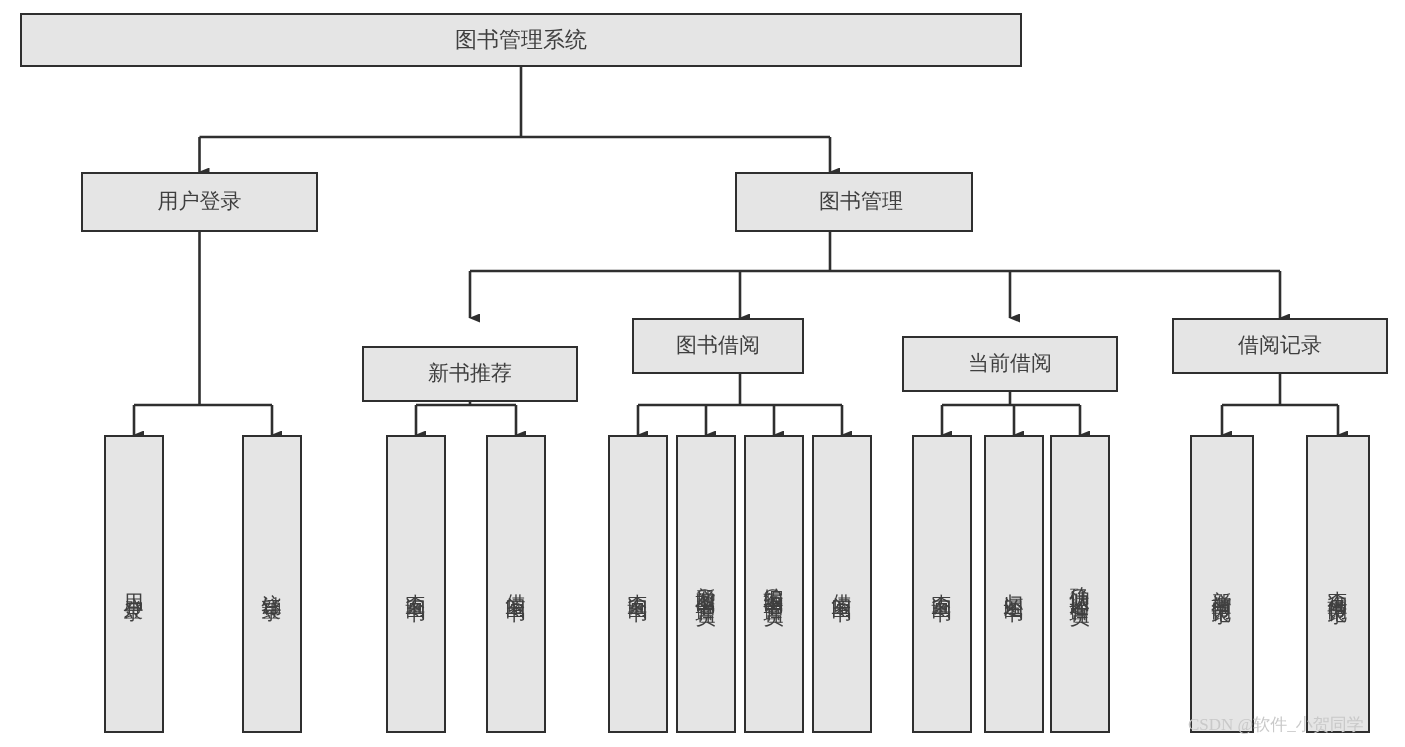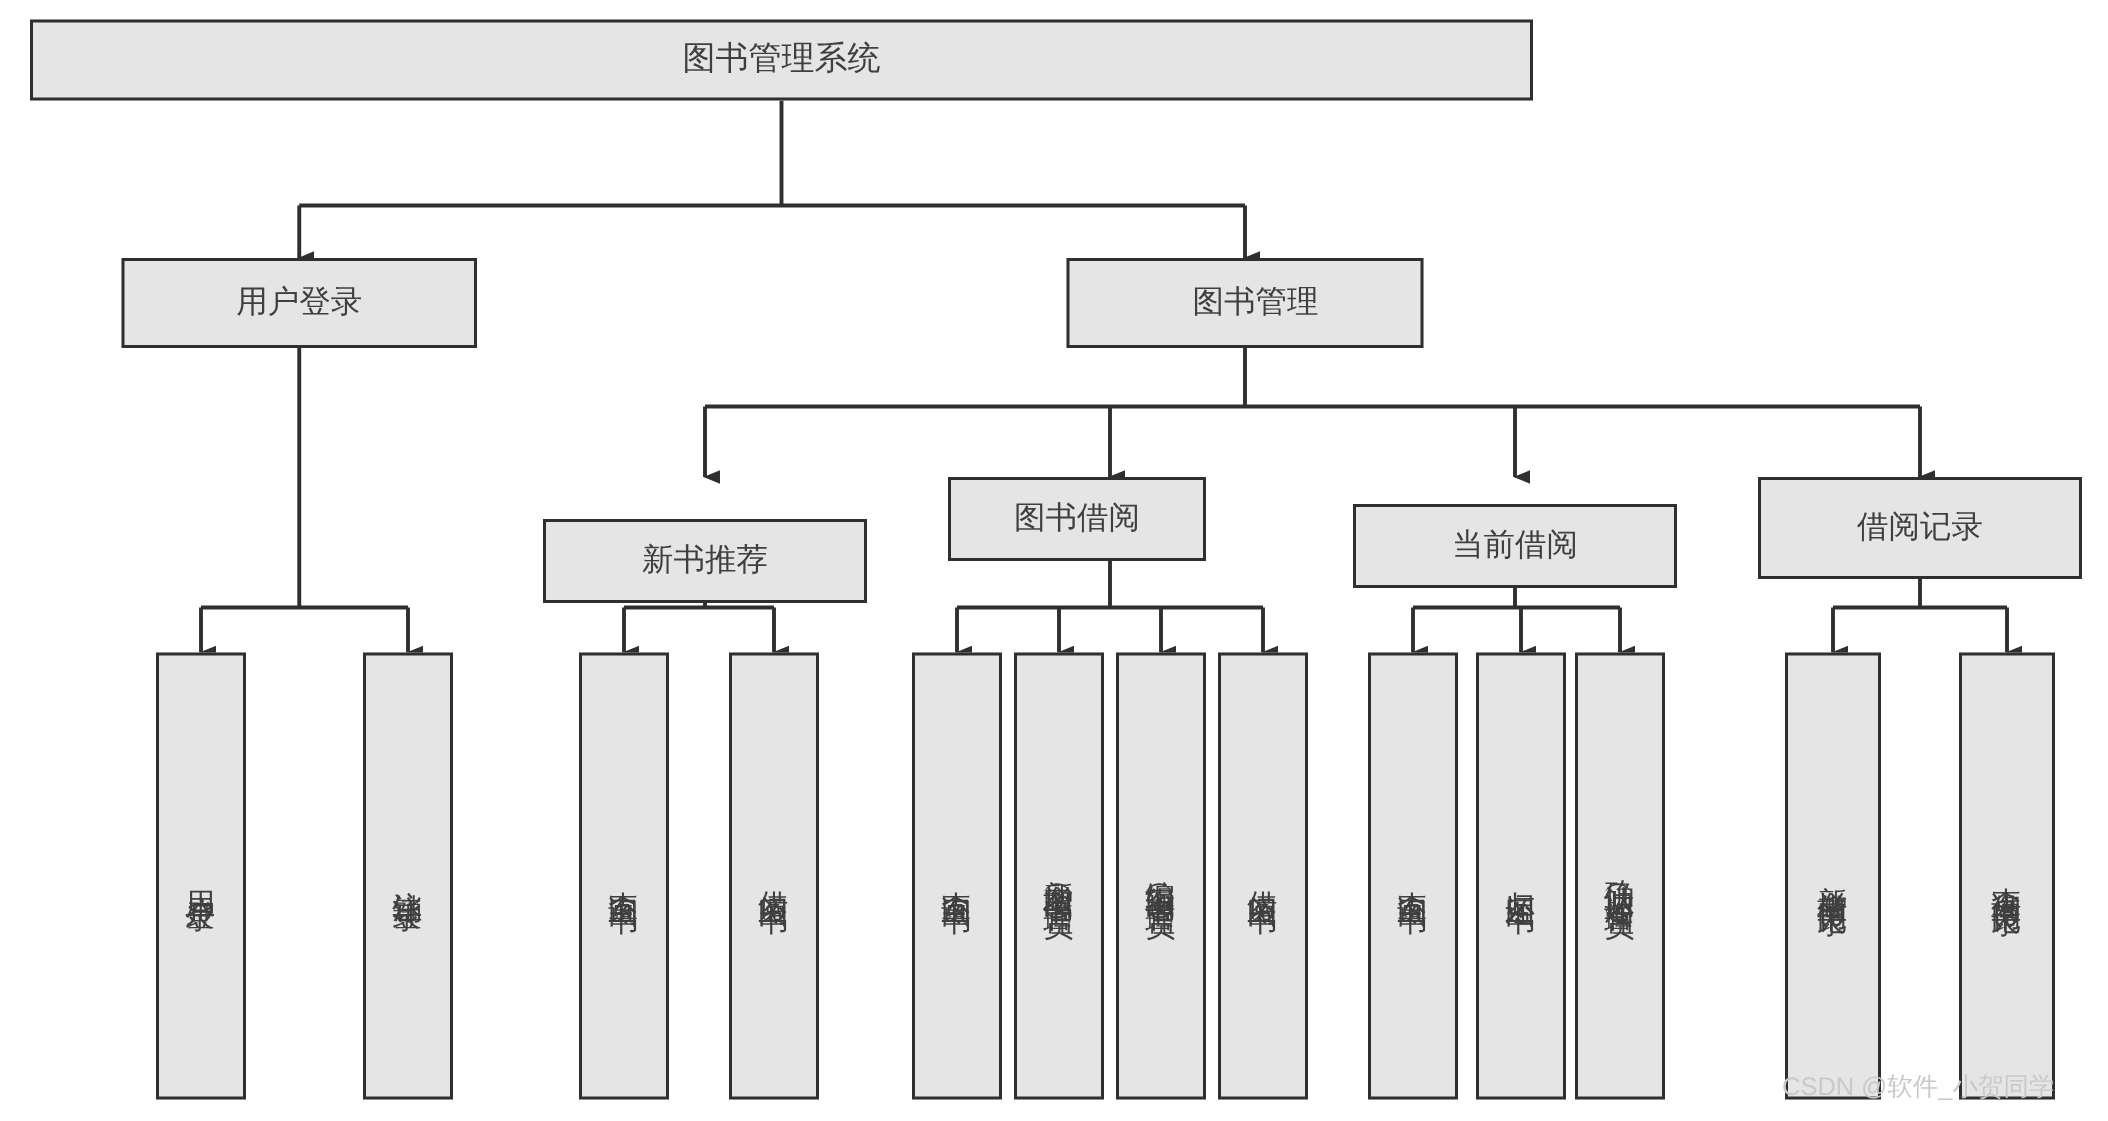--- a/index.html
+++ b/index.html
@@ -61,21 +61,21 @@
     white-space: nowrap;
   }
   #watermark {
     position: absolute;
     left: 1188px;
     top: 713px;
     font-size: 17px;
     color: #c9c9c9;
     white-space: nowrap;
     z-index: 5;
-    font-family: Liberation Sans, sans-serif;
+    font-family: Liberation Serif, serif;
   }
 </style>
 </head>
 <body>
 
 <div id="canvas">
 
   <svg id="wires" viewBox="0 0 1405 747" width="1405" height="747" xmlns="http://www.w3.org/2000/svg">
     <defs>
       <marker id="arrowhead" markerWidth="9" markerHeight="11" refX="4.5" refY="10" orient="auto" markerUnits="userSpaceOnUse">
@@ -119,34 +119,34 @@
       </g>
   </svg>
 
   <div class="node root" id="n-root" style="left: 20px; top: 13px; width: 1002px; height: 54px;">
     <span class="lbl">图书管理系统</span>
   </div>
 
   <div class="node lvl2" id="n-user_login" style="left: 81px; top: 172px; width: 237px; height: 60px;">
     <span class="lbl">用户登录</span>
   </div>
-  <div class="node lvl2" id="n-book_mgmt" style="left: 711px; top: 172px; width: 238px; height: 60px; padding-left: 14px;">
+  <div class="node lvl2" id="n-book_mgmt" style="left: 735px; top: 172px; width: 238px; height: 60px; padding-left: 14px;">
     <span class="lbl">图书管理</span>
   </div>
 
   <div class="node lvl3" id="n-new_book_rec" style="left: 362px; top: 318px; width: 216px; height: 56px; margin-top: 28px;">
     <span class="lbl">新书推荐</span>
   </div>
   <div class="node lvl3" id="n-book_borrow" style="left: 632px; top: 318px; width: 172px; height: 56px;">
     <span class="lbl">图书借阅</span>
   </div>
   <div class="node lvl3" id="n-current_loan" style="left: 902px; top: 318px; width: 216px; height: 56px; margin-top: 18px;">
     <span class="lbl">当前借阅</span>
   </div>
-  <div class="node lvl3" id="n-loan_record" style="left: 1172px; top: 318px; width: 216px; height: 68px;">
+  <div class="node lvl3" id="n-loan_record" style="left: 1172px; top: 318px; width: 216px; height: 56px;">
     <span class="lbl">借阅记录</span>
   </div>
 
   <div class="node leaf" id="n-leaf_user_login" style="left: 104px; top: 435px; width: 60px; height: 298px;">
     <span class="lbl">用户登录</span>
   </div>
   <div class="node leaf" id="n-leaf_user_logout" style="left: 242px; top: 435px; width: 60px; height: 298px;">
     <span class="lbl">注销登录</span>
   </div>
   <div class="node leaf" id="n-leaf_query_book_1" style="left: 386px; top: 435px; width: 60px; height: 298px;">

